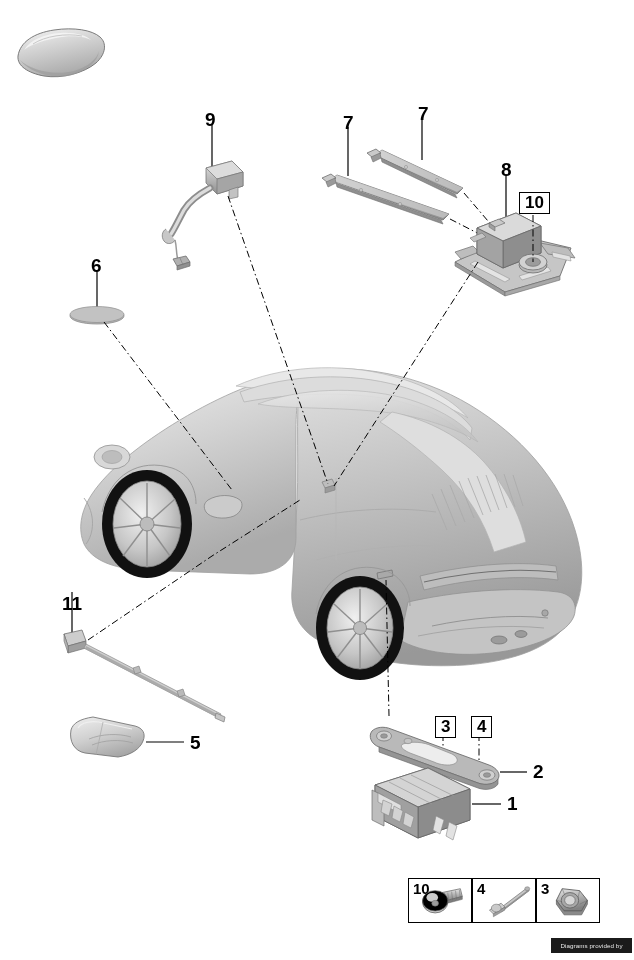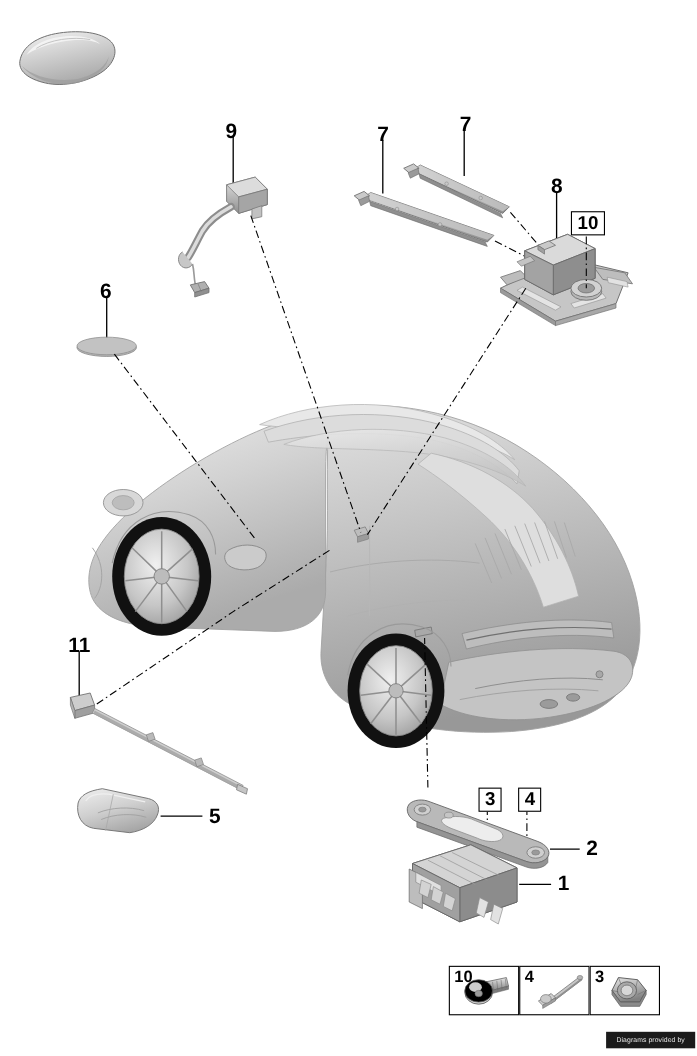--- a/index.html
+++ b/index.html
@@ -430,21 +430,21 @@
 
   </svg>
 
   <div>
     <div class="callout" style="left:205px; top:110px;">9</div>
     <div class="callout" style="left:343px; top:113px;">7</div>
     <div class="callout" style="left:418px; top:104px;">7</div>
     <div class="callout" style="left:501px; top:160px;">8</div>
     <div class="callout boxed" style="left:519px; top:192px;">10</div>
     <div class="callout" style="left:91px; top:256px;">6</div>
-    <div class="callout" style="left:62px; top:578px;">11</div>
+    <div class="callout" style="left:62px; top:594px;">11</div>
     <div class="callout boxed" style="left:435px; top:716px;">3</div>
     <div class="callout boxed" style="left:471px; top:716px;">4</div>
     <div class="callout" style="left:190px; top:733px;">5</div>
     <div class="callout" style="left:533px; top:762px;">2</div>
     <div class="callout" style="left:507px; top:794px;">1</div>
   </div>
 
   <div class="legend-box" style="left:408px; top:878px; width:64px; height:45px;">
     <div class="legend-num">10</div>
     <svg class="legend-art" viewBox="0 0 64 45" xmlns="http://www.w3.org/2000/svg">

